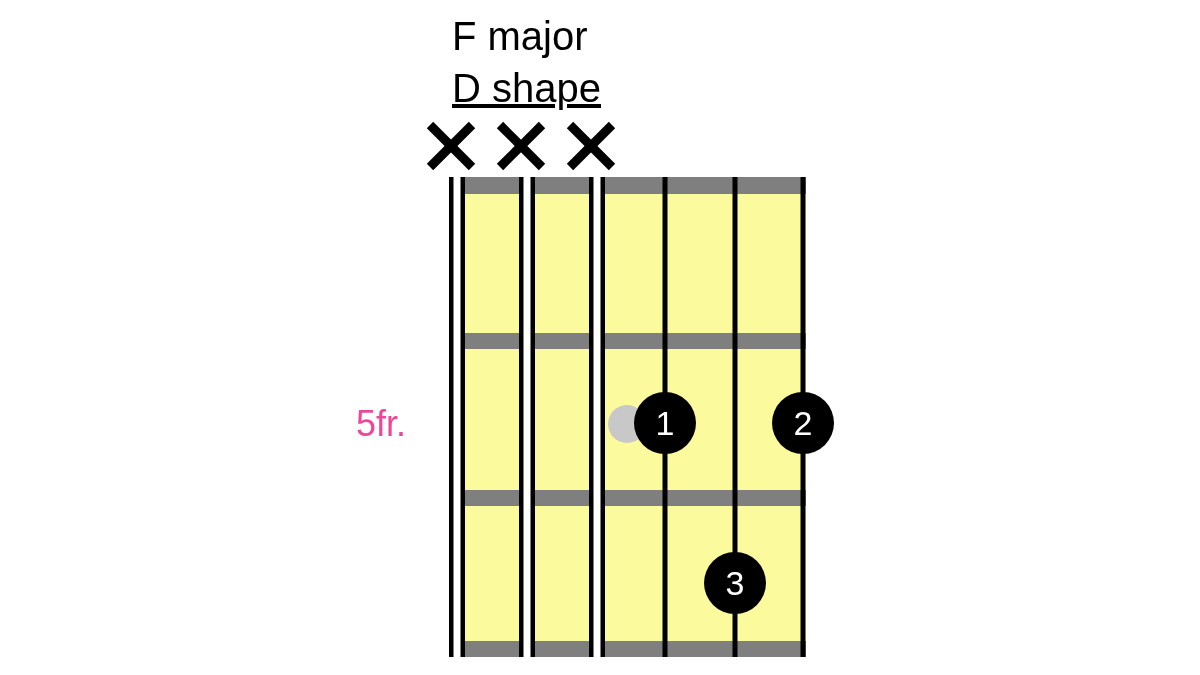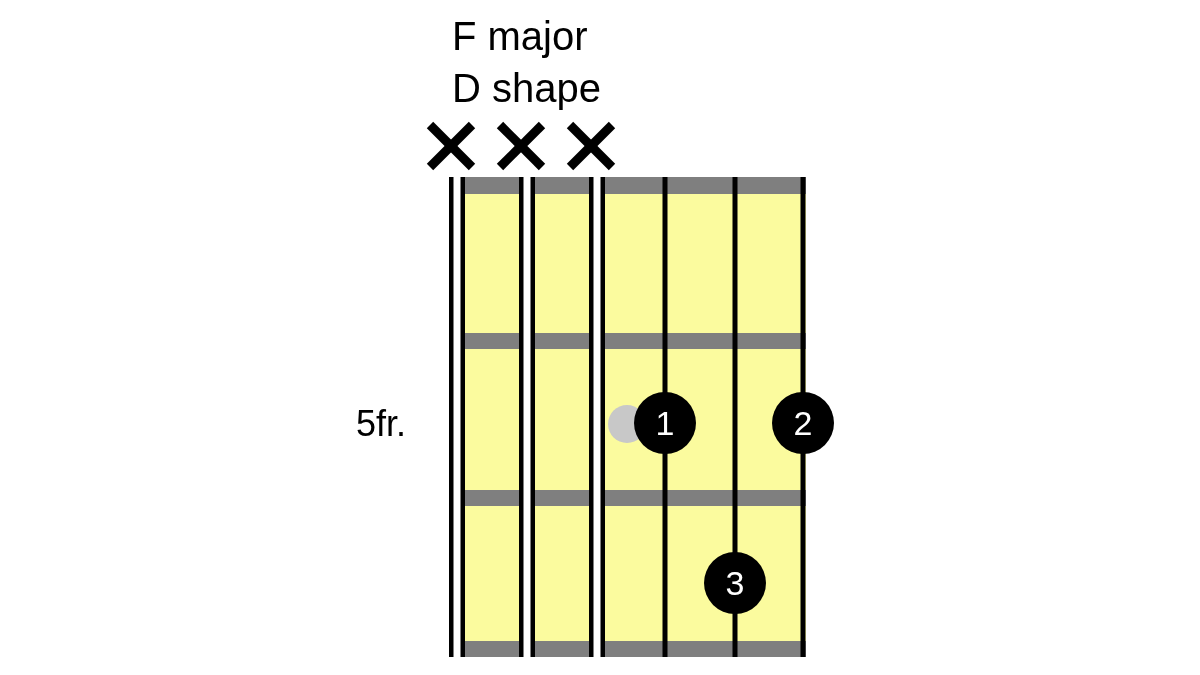--- a/index.html
+++ b/index.html
@@ -36,28 +36,29 @@
   .chord-subtitle {
     position: absolute;
     left: 452px;
     top: 62px;
     font-size: 40px;
     line-height: 52px;
     color: #000000;
     font-weight: 400;
     white-space: nowrap;
     text-align: left;
+    text-decoration: underline;
   }
   .position-label {
     position: absolute;
     left: 356px;
     top: 404px;
     font-size: 36px;
     line-height: 40px;
-    color: #000000;
+    color: #ec4899;
     font-weight: 400;
     white-space: nowrap;
   }
   #diagram-svg {
     position: absolute;
     left: 0;
     top: 0;
     width: 1200px;
     height: 675px;
   }

